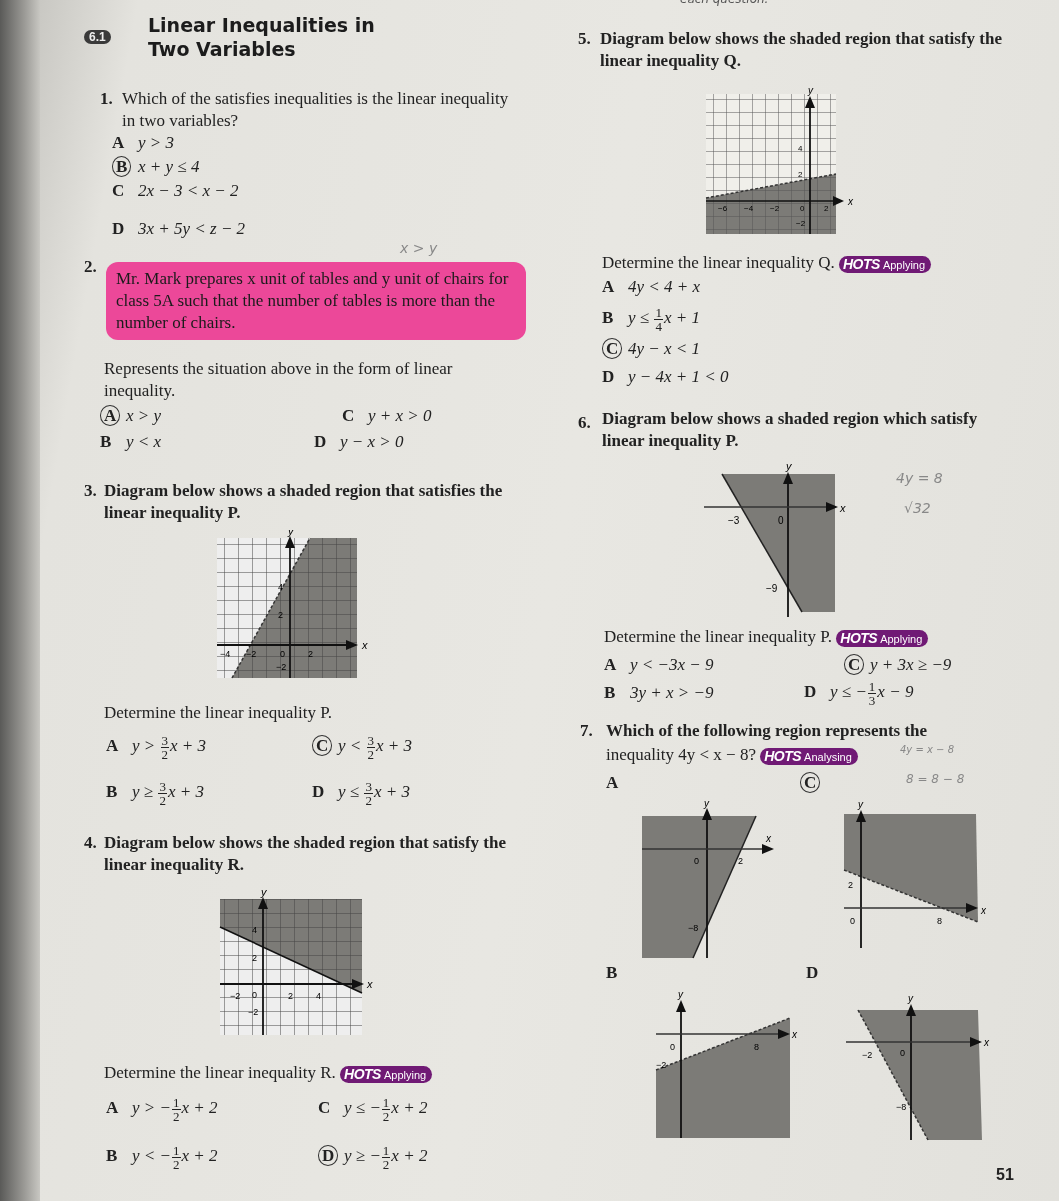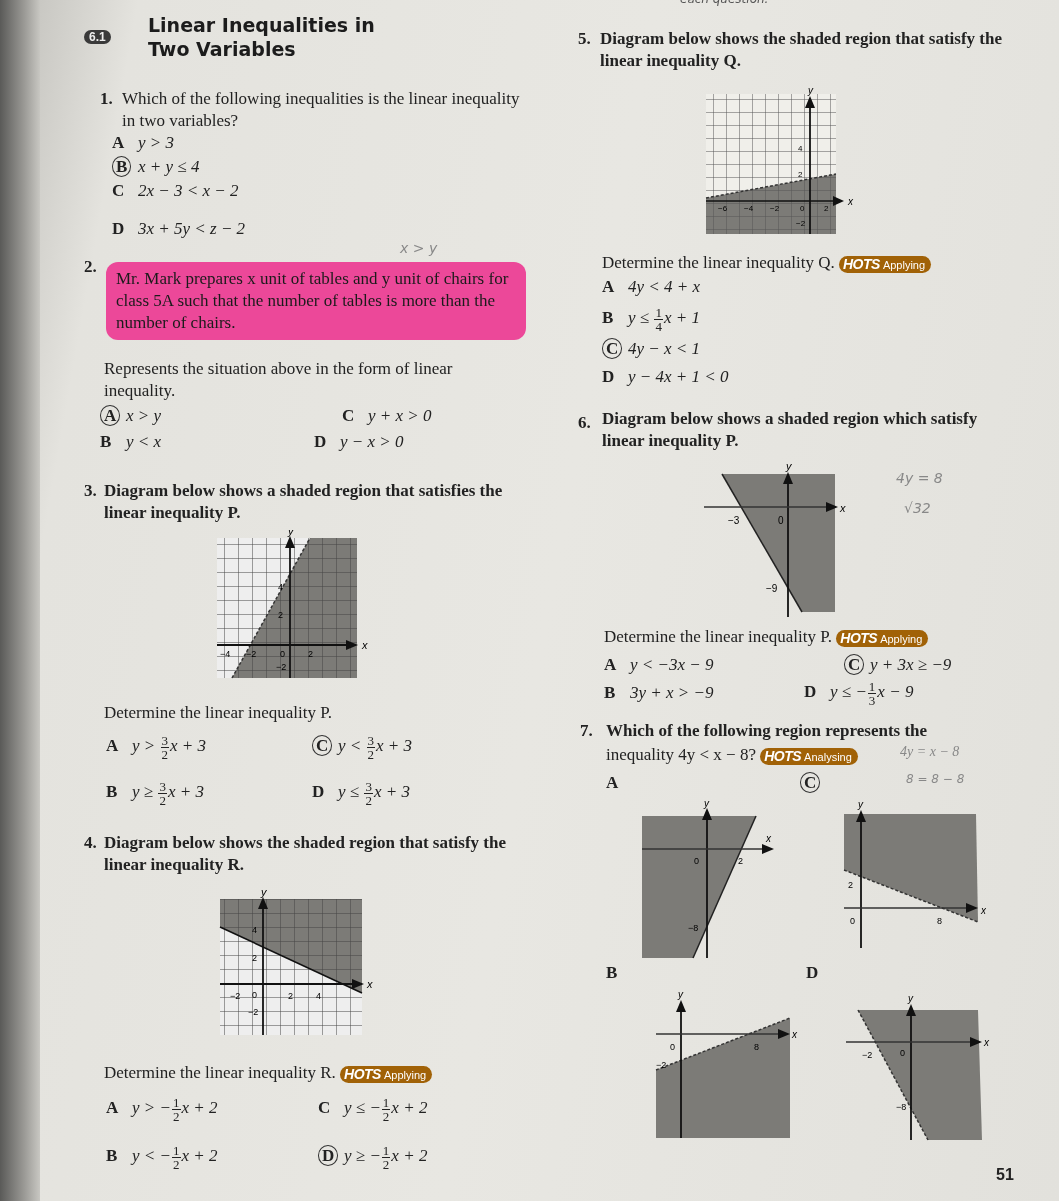--- a/index.html
+++ b/index.html
@@ -9,21 +9,21 @@
         background:linear-gradient(100deg,#c9c8c3 0%,#e4e3de 8%,#e8e7e2 50%,#e2e1dc 100%);}
   .spine{position:absolute;left:0;top:0;width:40px;height:1201px;background:linear-gradient(90deg,#5a5a58,#9a9995 60%,#c8c7c2);}
   .abs{position:absolute;}
   .badge{background:#3a3a3a;color:#eee;border-radius:8px;padding:0 5px;font-family:"Liberation Sans",sans-serif;font-weight:bold;font-size:15px;}
   .title{font-family:"DejaVu Sans",sans-serif;font-weight:bold;font-size:19px;line-height:24px;color:#1c1c1c;}
   .q{font-size:17px;line-height:22px;}
   .qb{font-weight:bold;}
   .opt{font-size:17px;line-height:22px;white-space:nowrap;}
   .opt .l{font-weight:bold;display:inline-block;width:26px;}
   .circ{border:1.5px solid #333;border-radius:50%;padding:0 3px;}
-  .hots{display:inline-block;background:#a16207;color:#fff;border-radius:9px;padding:0 6px 0 4px;
+  .hots{display:inline-block;background:#701a75;color:#fff;border-radius:9px;padding:0 6px 0 4px;
         font-family:"Liberation Sans",sans-serif;font-size:11px;line-height:16px;vertical-align:middle;}
   .hots b{font-style:italic;font-size:14px;letter-spacing:-0.5px;margin-right:3px;}
   .frac{display:inline-block;vertical-align:middle;text-align:center;font-size:13px;line-height:13px;margin:0 1px;}
   .frac span{display:block;}
   .frac .n{border-bottom:1px solid #222;padding:0 1px;}
   .box2{background:#ec4899;border-radius:12px;padding:6px 10px;color:#1b1b1b;}
   .pageno{font-family:"Liberation Sans",sans-serif;font-weight:bold;font-size:16px;}
   .hand{font-family:"DejaVu Sans",sans-serif;color:#888;font-size:14px;font-style:italic;}
   svg text{font-family:"Liberation Sans",sans-serif;}
 </style>
@@ -32,21 +32,21 @@
 
 <div class="spine"></div>
 <div class="page"></div>
 
 <div class="abs badge" style="left:84px;top:30px;font-size:12px;">6.1</div>
 <div class="abs title" style="left:148px;top:13px;">Linear Inequalities in</div>
 <div class="abs title" style="left:148px;top:37px;">Two Variables</div>
 <div class="abs hand" style="left:680px;top:-8px;font-size:12px;color:#555;">each question.</div>
 
 <div class="abs q qb" style="left:100px;top:88px;">1.</div>
-<div class="abs q" style="left:122px;top:88px;width:400px;">Which of the following inequalities is the linear inequality in two variables?</div>
+<div class="abs q" style="left:122px;top:88px;width:400px;">Which of the satisfies inequalities is the linear inequality in two variables?</div>
 <div class="abs" style="left:112px;top:132px;">
   <div class="opt"><span class="l">A</span><i>y &gt; 3</i></div>
   <div class="opt" style="margin-top:2px"><span class="l"><span class="circ">B</span></span><i>x + y ≤ 4</i></div>
   <div class="opt" style="margin-top:2px"><span class="l">C</span><i>2x − 3 &lt; x − 2</i></div>
   <div class="opt" style="margin-top:16px"><span class="l">D</span><i>3x + 5y &lt; z − 2</i></div>
 </div>
 
 <div class="abs q qb" style="left:84px;top:256px;">2.</div>
 <div class="abs box2 q" style="left:106px;top:262px;width:400px;">Mr. Mark prepares x unit of tables and y unit of chairs for class 5A such that the number of tables is more than the number of chairs.</div>
 <div class="abs hand" style="left:400px;top:240px;">x &gt; y</div>
@@ -172,21 +172,21 @@
 <div class="abs hand" style="left:904px;top:500px;">√32</div>
 <div class="abs q" style="left:604px;top:626px;"><span>Determine the linear inequality P.</span> <span class="hots"><b>HOTS</b><span>Applying</span></span></div>
 <div class="abs opt" style="left:604px;top:654px;"><span class="l">A</span><i>y &lt; −3x − 9</i></div>
 <div class="abs opt" style="left:604px;top:682px;"><span class="l">B</span><i>3y + x &gt; −9</i></div>
 <div class="abs opt" style="left:804px;top:654px;margin-left:40px;"><span class="l"><span class="circ">C</span></span><i>y + 3x ≥ −9</i></div>
 <div class="abs opt" style="left:804px;top:680px;"><span class="l">D</span><i>y ≤ −</i><span class="frac"><span class="n">1</span><span>3</span></span><i>x − 9</i></div>
 
 <div class="abs q qb" style="left:580px;top:720px;">7.</div>
 <div class="abs q qb" style="left:606px;top:720px;width:400px;">Which of the following region represents the</div>
 <div class="abs q" style="left:606px;top:744px;"><span>inequality 4y &lt; x − 8?</span> <span class="hots"><b>HOTS</b><span>Analysing</span></span></div>
-<div class="abs hand" style="left:900px;top:744px;font-size:14px;font-family:Liberation Serif, serif;">4y = x − 8</div>
+<div class="abs hand" style="left:900px;top:744px;font-size:10px;">4y = x − 8</div>
 <div class="abs hand" style="left:906px;top:772px;font-size:12px;">8 = 8 − 8</div>
 
 <div class="abs opt" style="left:606px;top:772px;"><span class="l">A</span></div>
 <div class="abs opt" style="left:800px;top:772px;"><span class="l"><span class="circ">C</span></span></div>
 
 <svg class="abs" style="left:636px;top:798px;" width="140" height="170">
   <polygon points="6,18 120,18 57,160 6,160" fill="#7c7b77"></polygon>
   <line x1="120" y1="18" x2="57" y2="160" stroke="#222" stroke-width="1.5"></line>
   <line x1="71" y1="160" x2="71" y2="20" stroke="#111" stroke-width="1.8"></line>
   <polygon points="71,10 66,22 76,22" fill="#111"></polygon>

